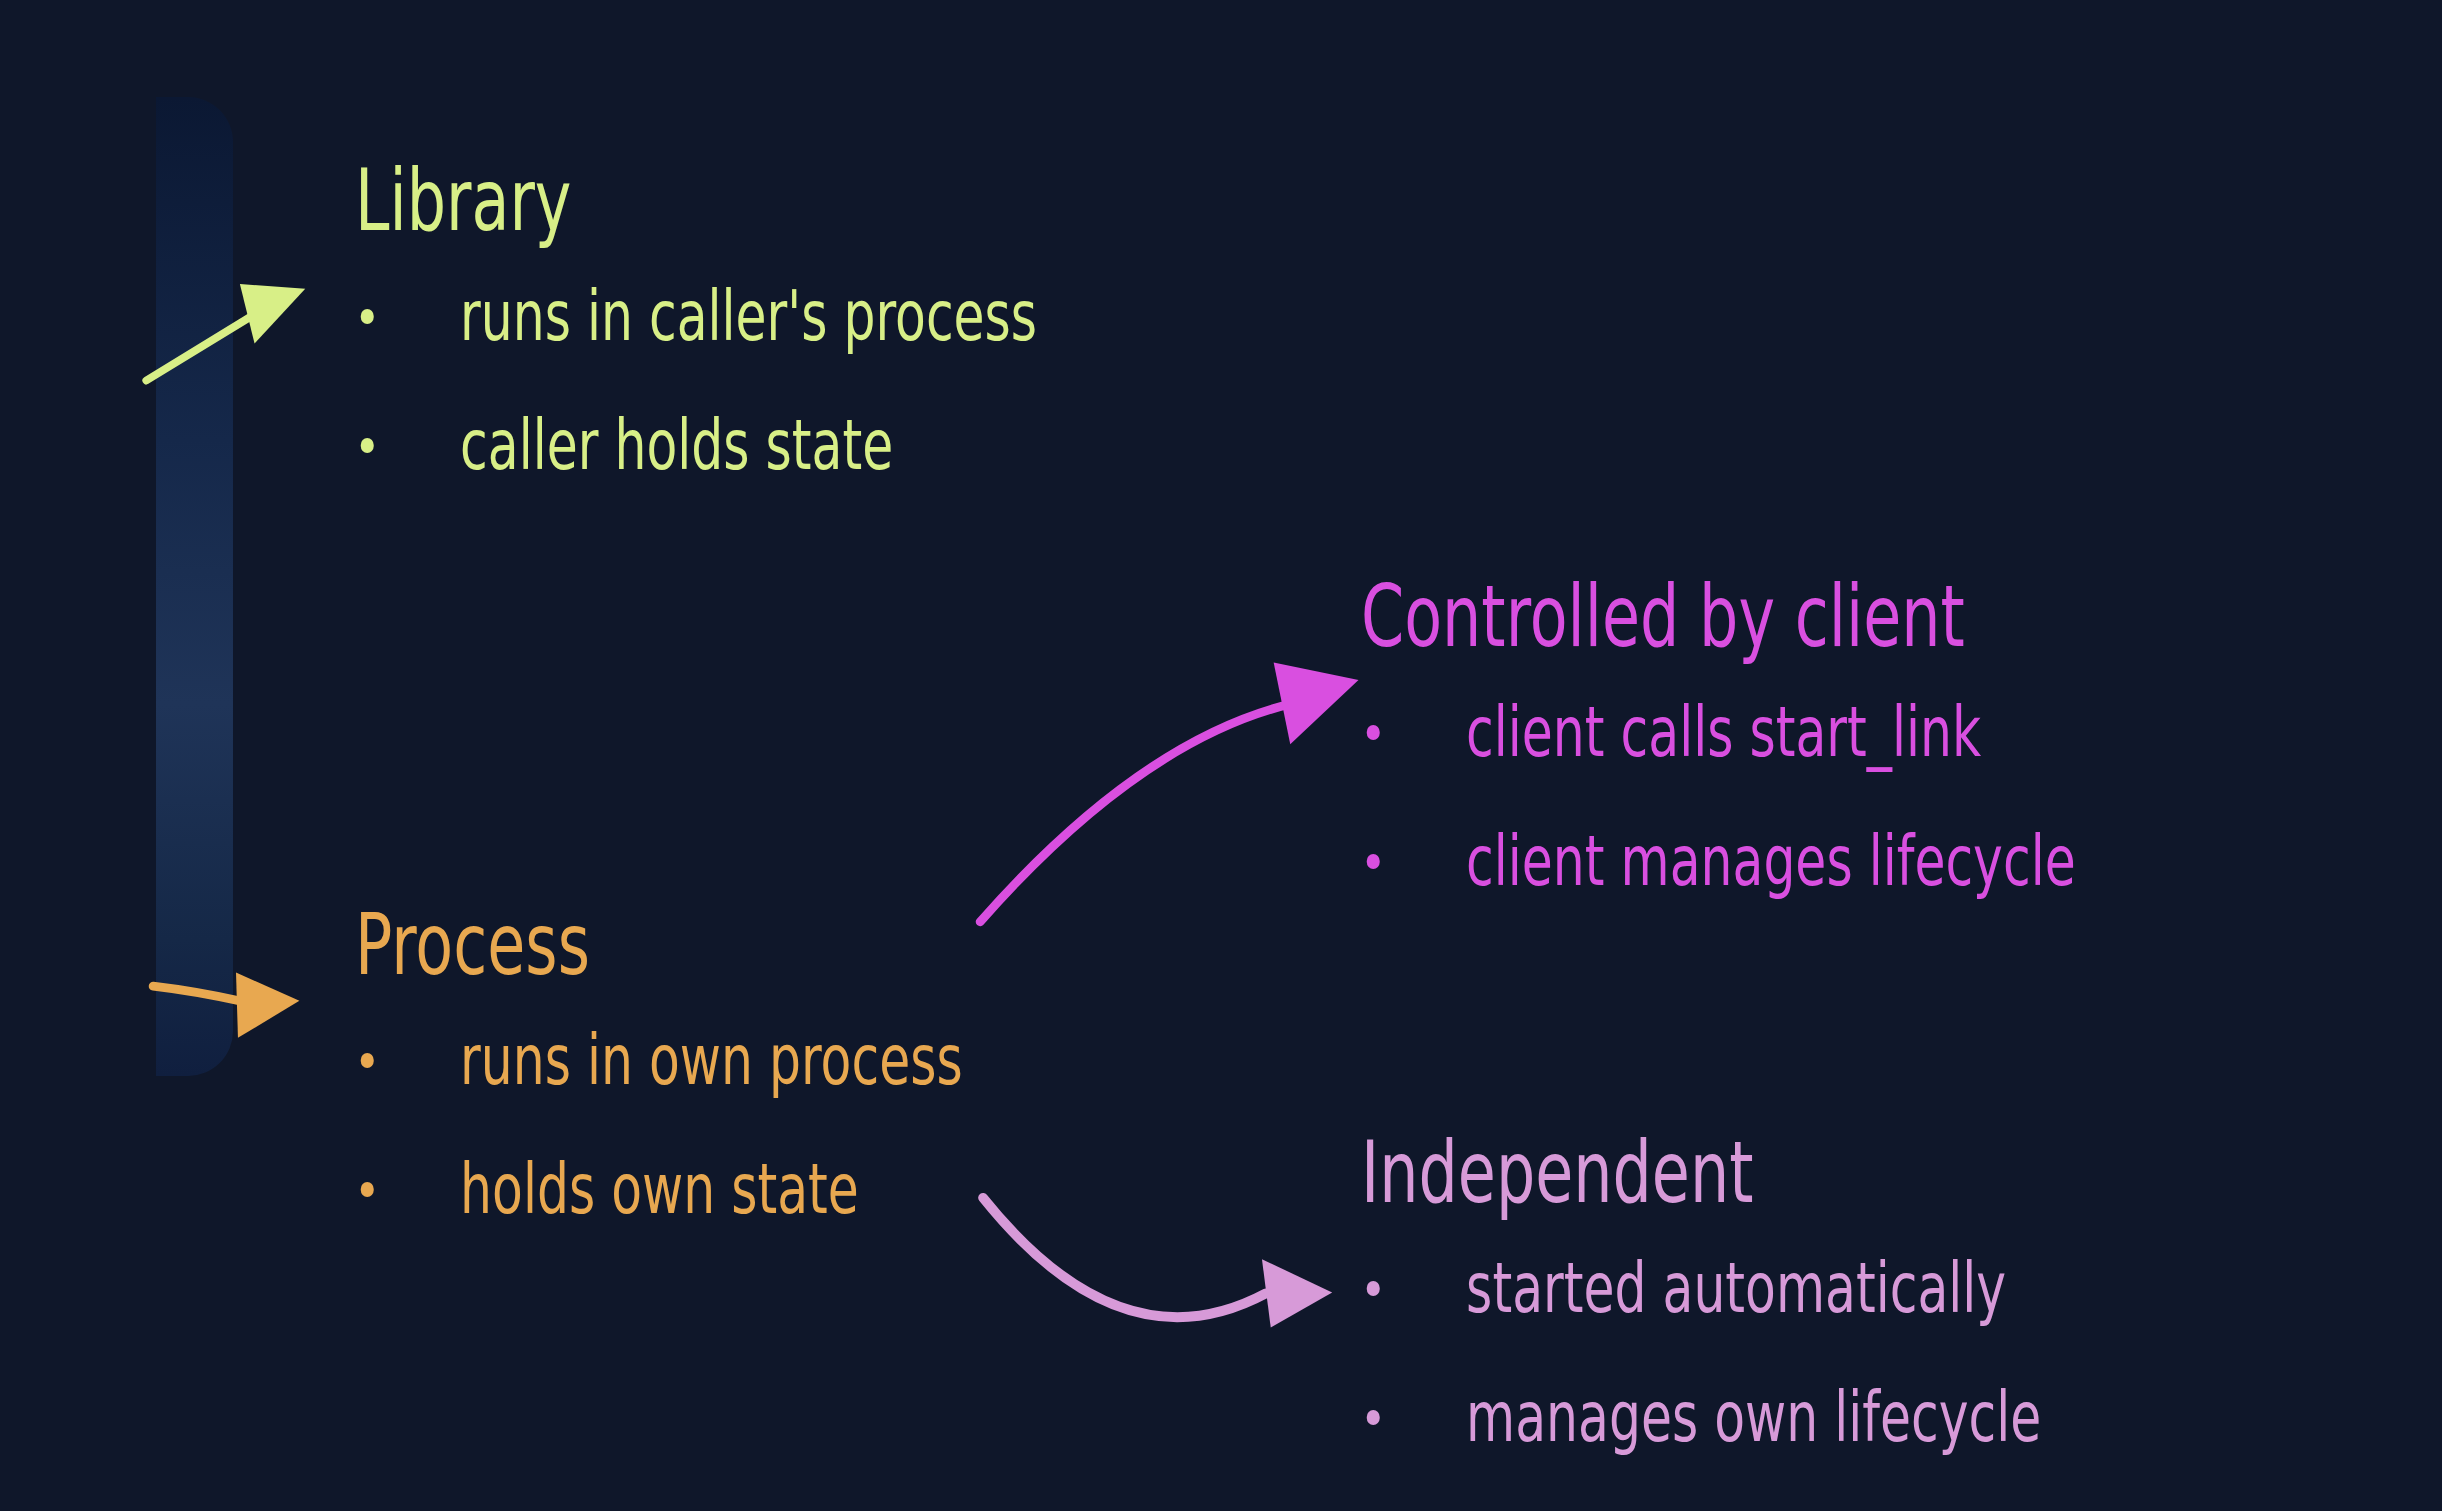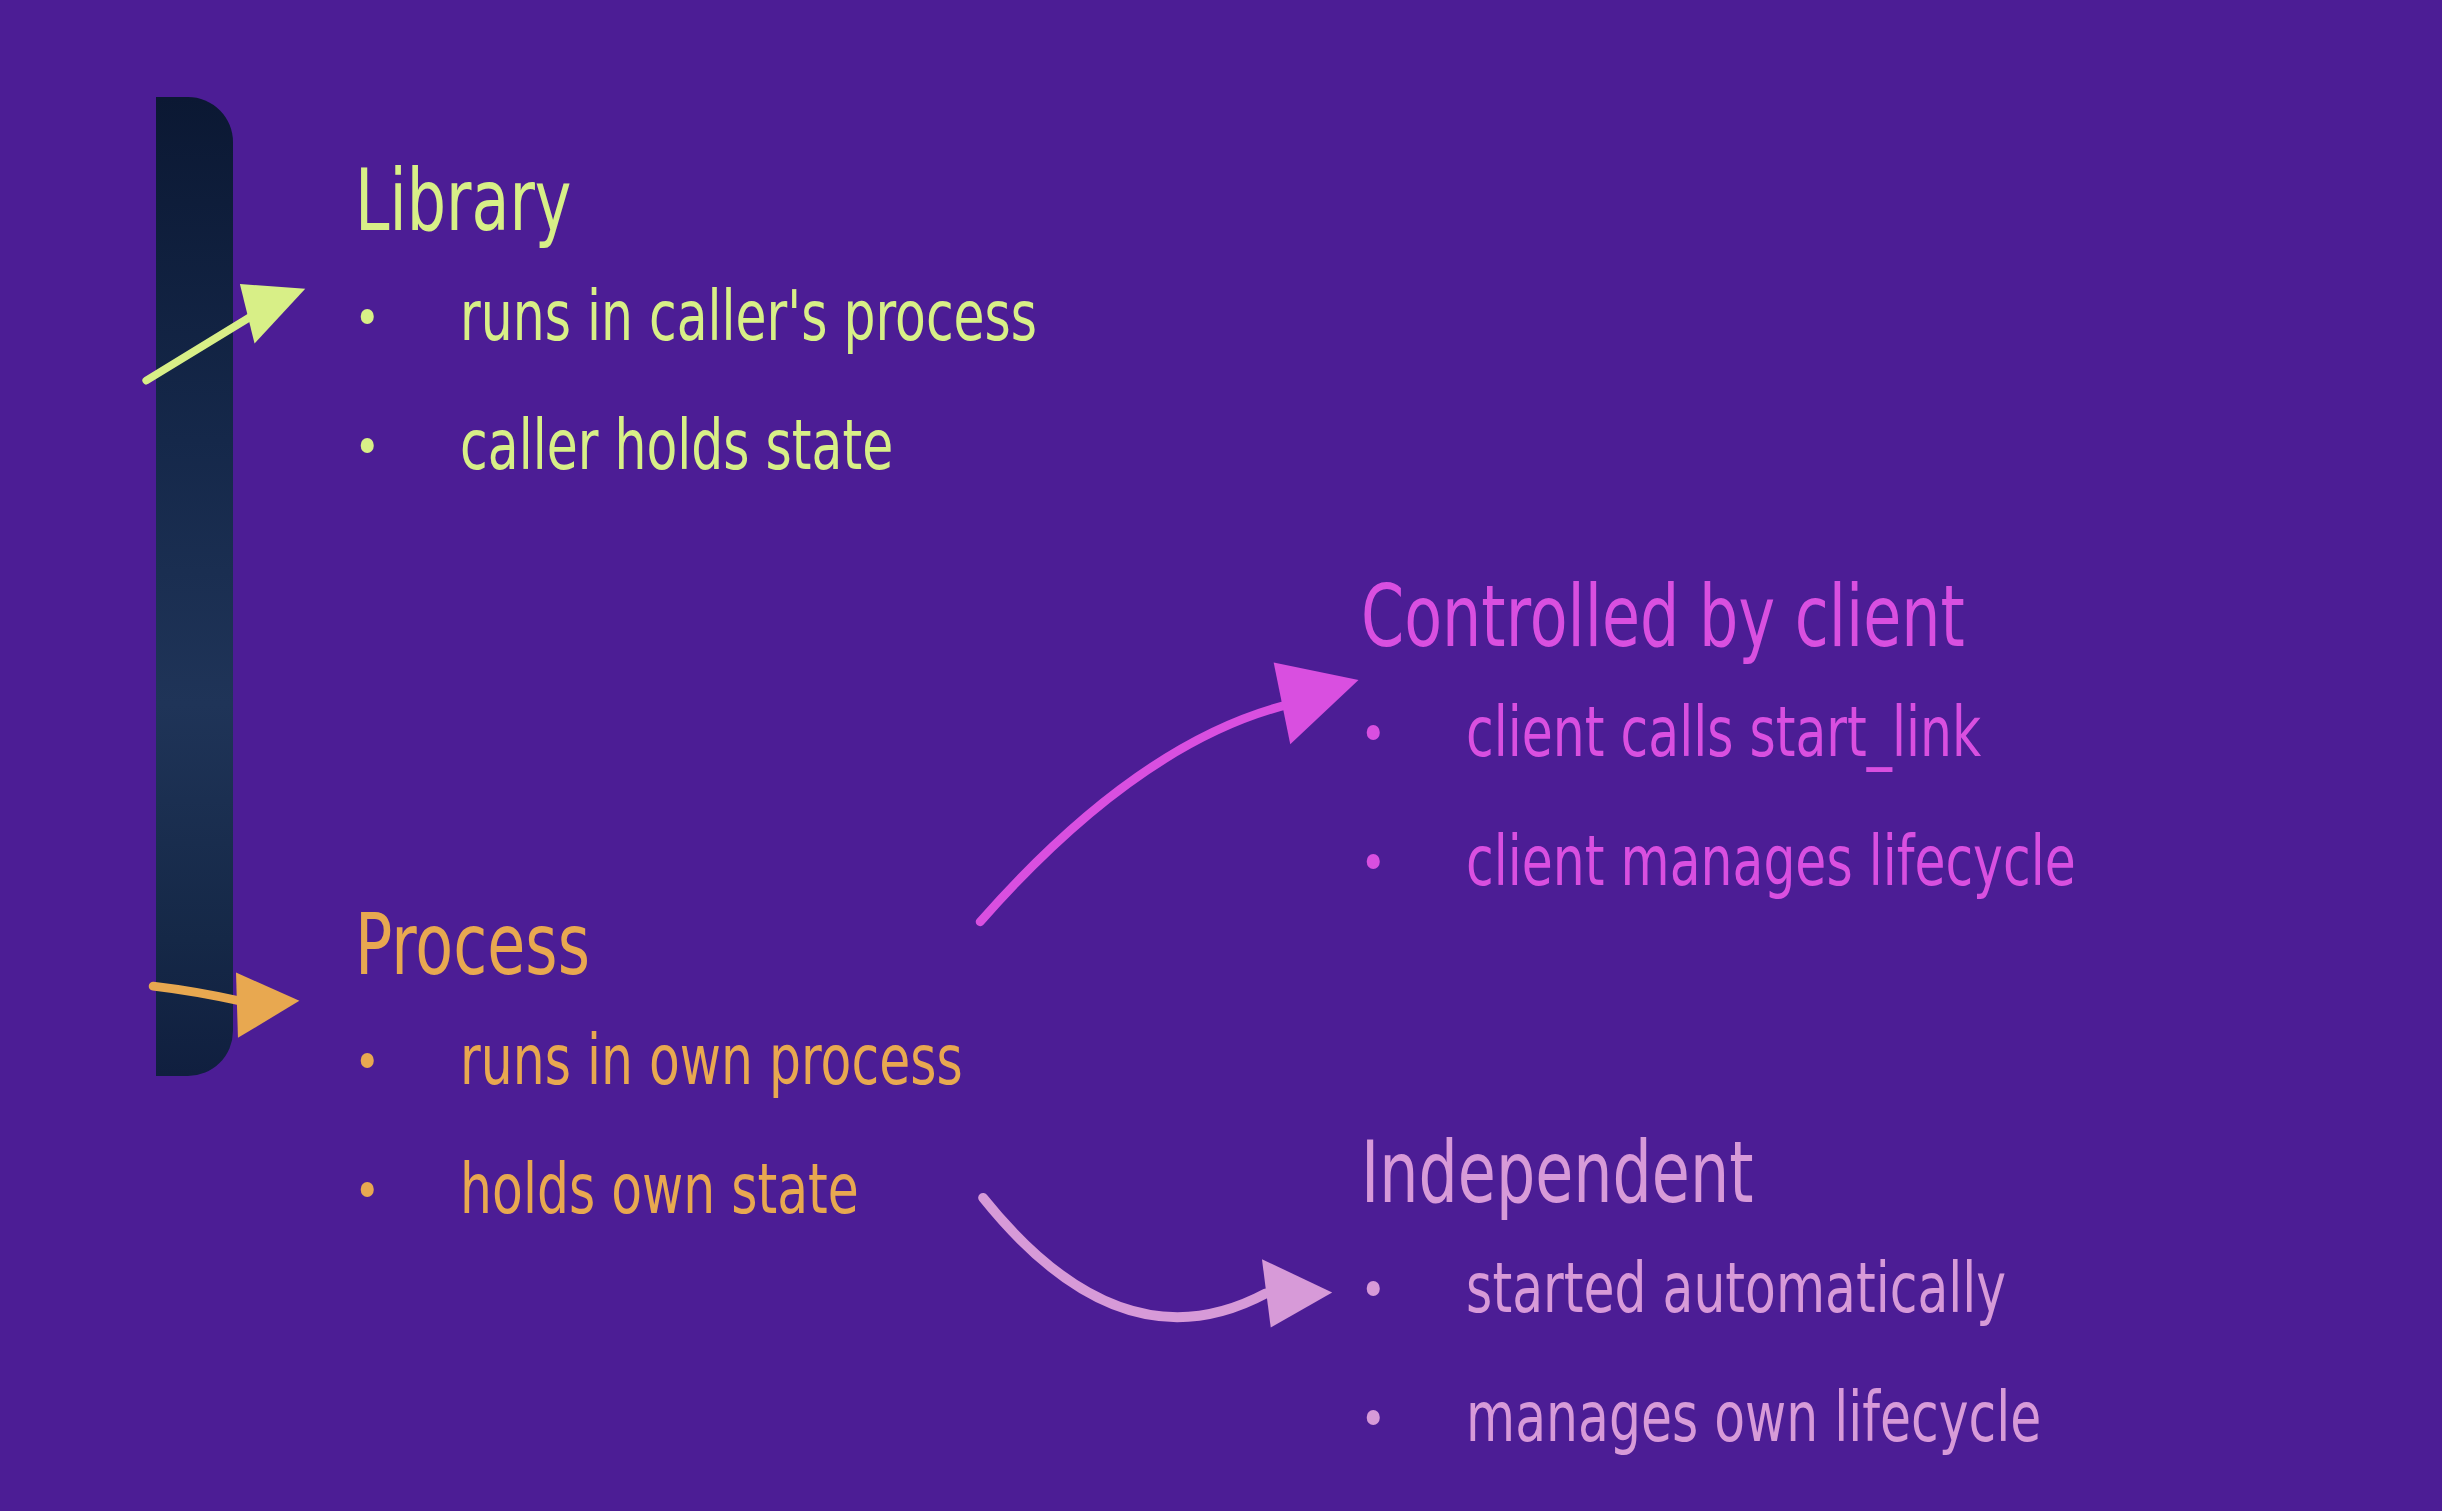--- a/index.html
+++ b/index.html
@@ -1,19 +1,19 @@
 <!DOCTYPE html>
 <html><head>
 <meta charset="utf-8">
 <style>
   html,body{margin:0;padding:0;background:#000;}
   .canvas{
     position:relative;
     width:2442px;height:1512px;
-    background:#4c1d95;
+    background:#0f172a;
     overflow:hidden;
     font-family:"DejaVu Sans","Liberation Sans",sans-serif;
   }
   
   .slide-edge{
     position:absolute;
     left:156px;top:97px;
     width:77px;height:979px;
     border-radius:0 45px 45px 0;
     background:linear-gradient(180deg,#0b1833 0%,#15284a 35%,#1f3458 62%,#152847 86%,#101f3f 100%);

